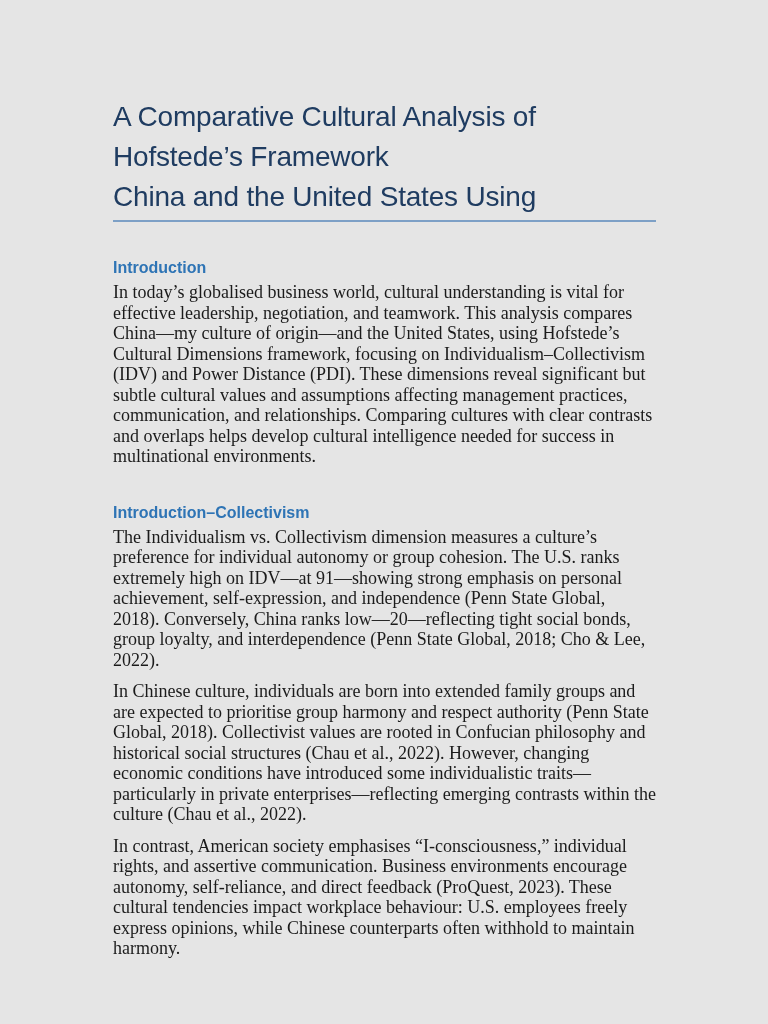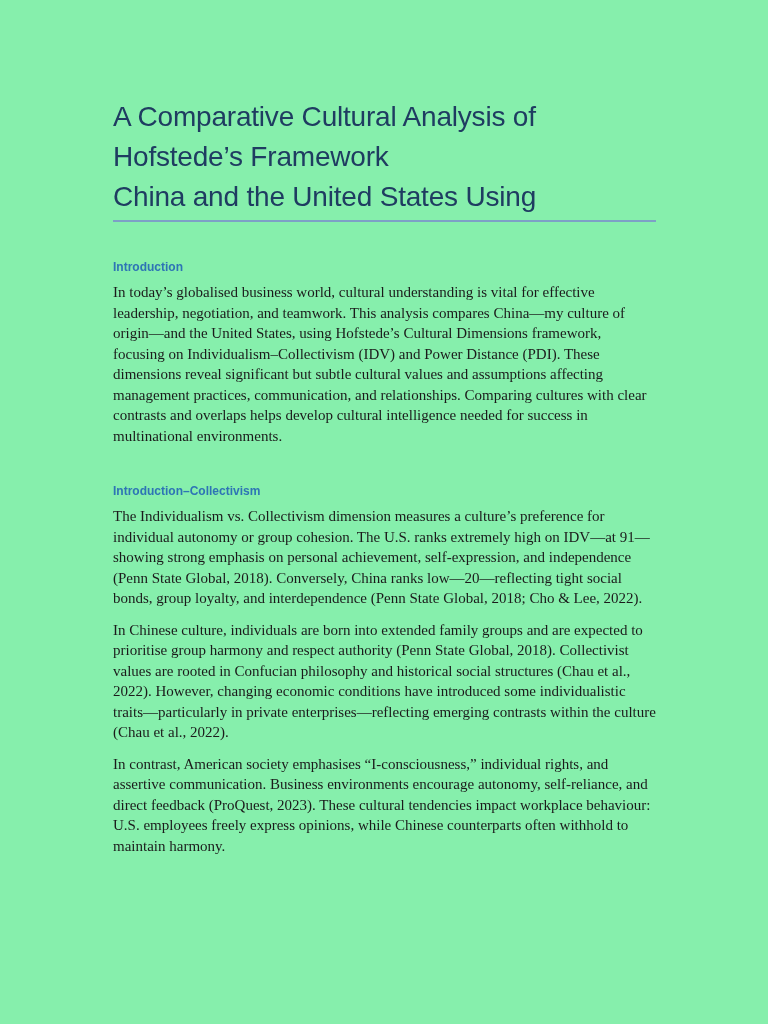--- a/index.html
+++ b/index.html
@@ -4,21 +4,21 @@
 <style>
   html, body {
     margin: 0;
     padding: 0;
     background: #ffffff;
   }
   #page {
     position: relative;
     width: 768px;
     height: 1024px;
-    background: #86efac;
+    background: #e5e5e5;
     overflow: hidden;
   }
   #content {
     position: absolute;
     left: 113px;
     top: 97px;
     width: 543px;
   }
   .doc-title {
     font-family: "Liberation Sans", "DejaVu Sans", sans-serif;
@@ -28,29 +28,29 @@
     letter-spacing: -0.2px;
     color: #1f3c61;
     padding-bottom: 3px;
     border-bottom: 2px solid #7da0c6;
   }
   .doc-title .title-line { white-space: nowrap; }
   .section { margin-top: 35px; }
   .section h2 {
     margin: 0 0 4px 0;
     font-family: "Liberation Sans", "DejaVu Sans", sans-serif;
-    font-size: 12px;
+    font-size: 16px;
     line-height: 21px;
     font-weight: bold;
     color: #2e74b5;
   }
   .section p {
     margin: 0 0 11px 0;
     font-family: "Liberation Serif", "DejaVu Serif", serif;
-    font-size: 15px;
+    font-size: 18px;
     line-height: 20.5px;
     color: #1b1b1b;
     text-align: left;
   }
   .section p:last-child { margin-bottom: 0; }
 </style>
 </head>
 <body>
 
 <div id="page">

